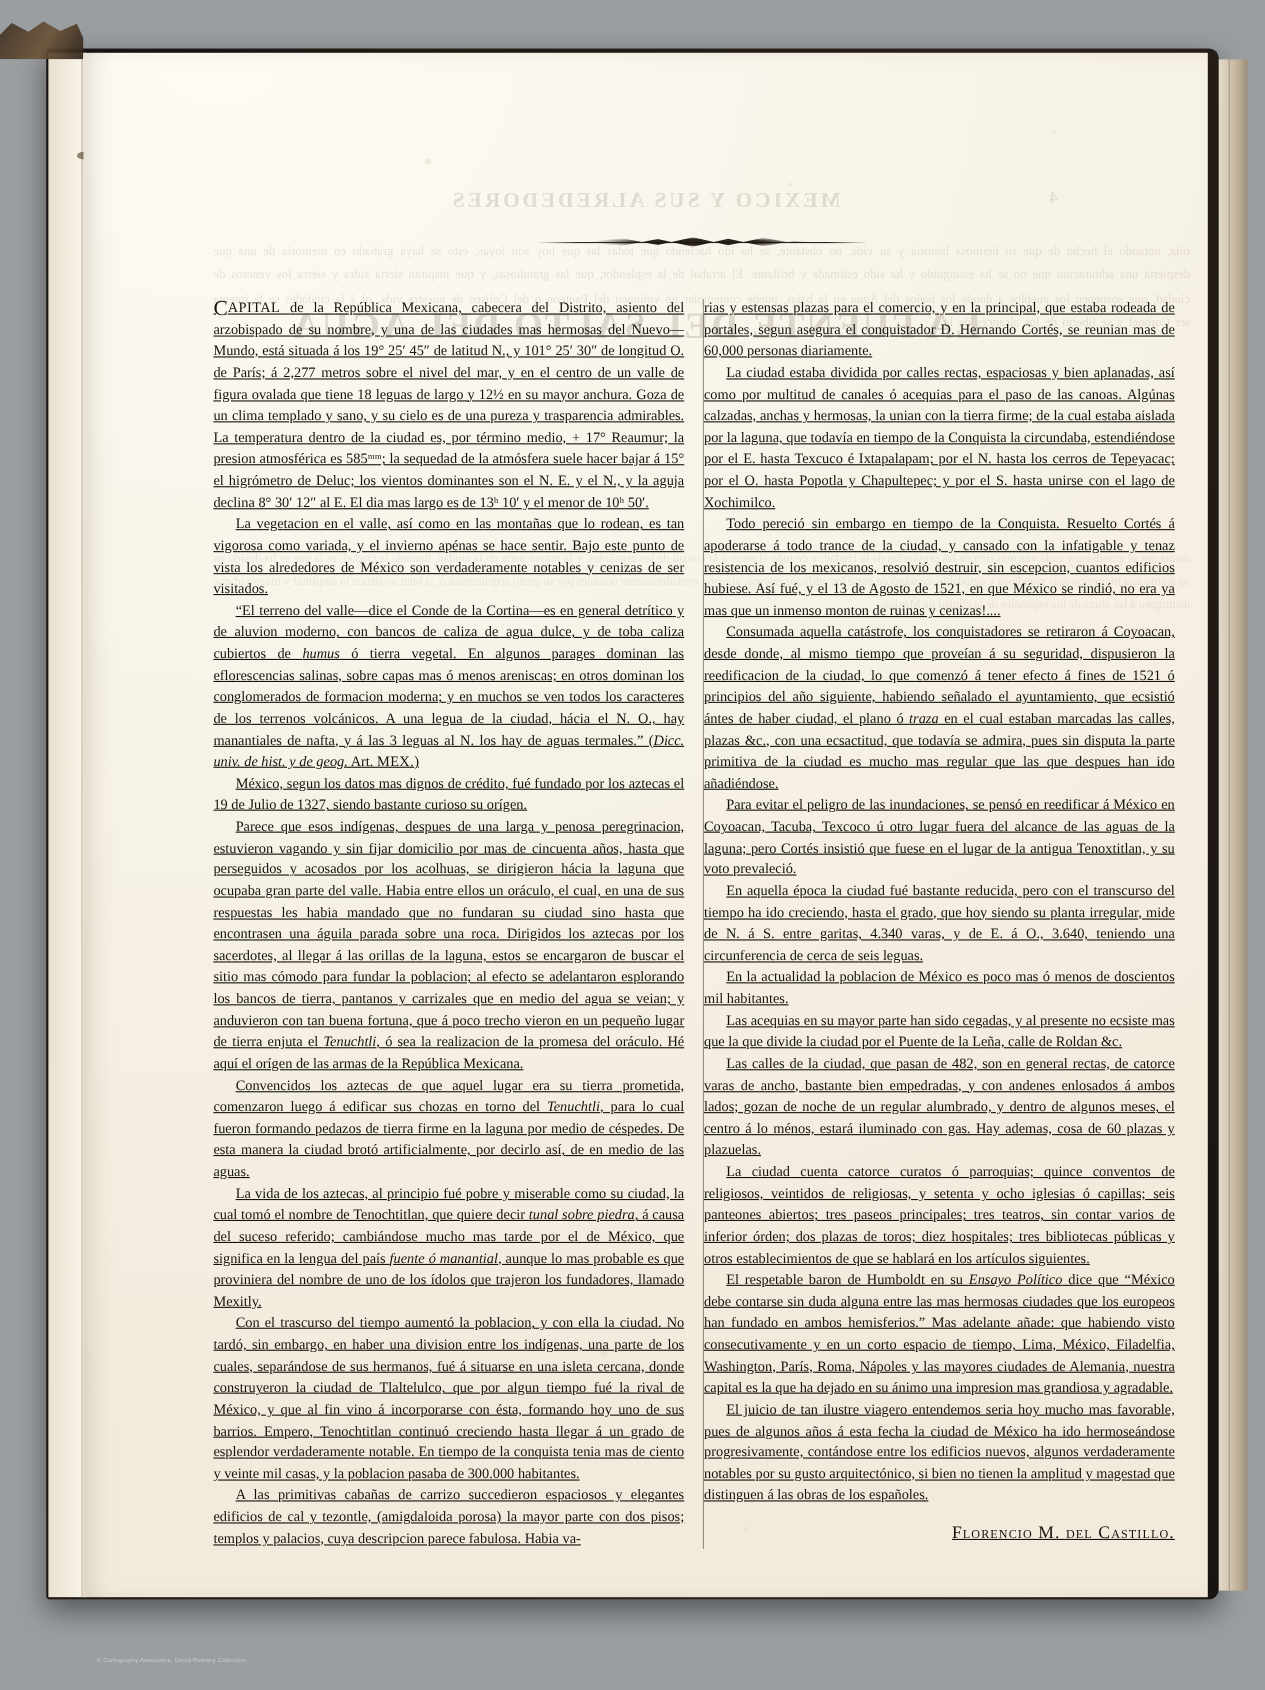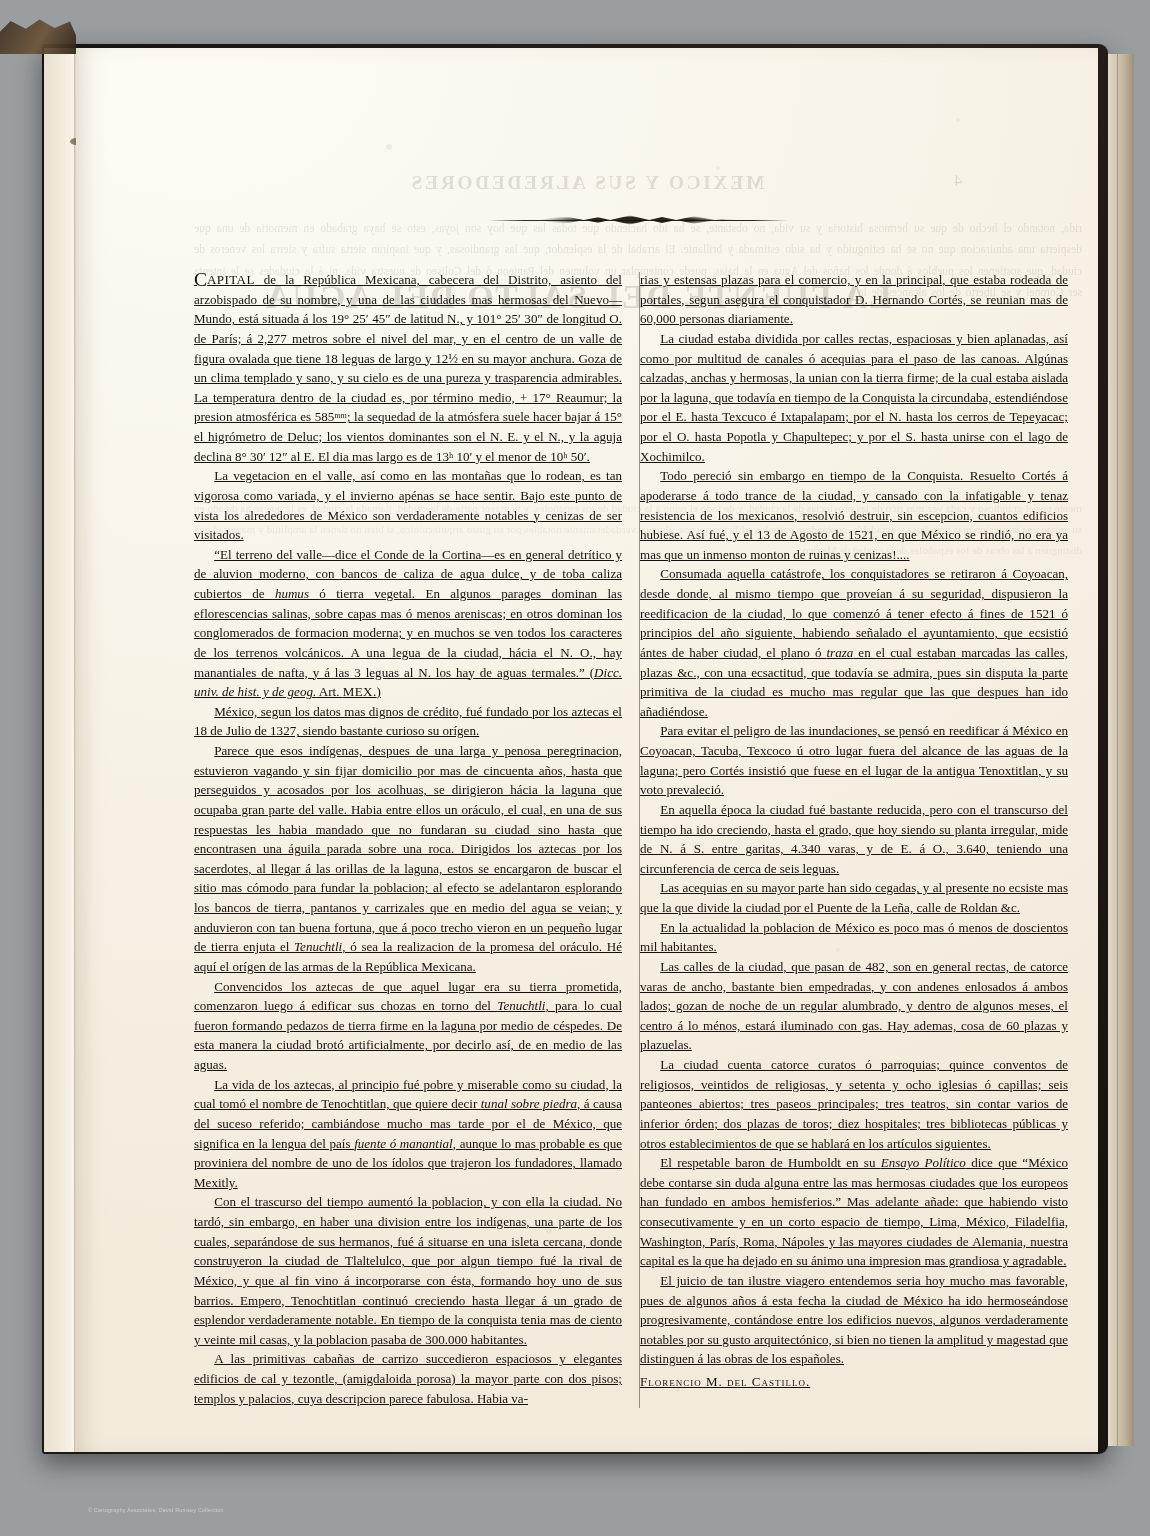--- a/index.html
+++ b/index.html
@@ -133,22 +133,22 @@
     align-self:stretch;
   }
   .col p{margin:0;text-indent:1.55em;}
   .col p.first{text-indent:0;}
   .col i{font-style:italic;margin-top:45px;}
   .dropcap{
     font-size:19.5px;line-height:0.9;vertical-align:-2px;
   }
   .sc{font-variant:small-caps;letter-spacing:.4px;}
   .signature{
-    margin-top:3px;text-align:left;
-    font-variant:small-caps;letter-spacing:1.0px;font-size:13px;
+    margin-top:15px;text-align:right;
+    font-variant:small-caps;letter-spacing:1.0px;font-size:16px;
   }
 
   
   .fleck{position:absolute;border-radius:50%;background:#b8a382;pointer-events:none;}
 
   
   .credit{
     position:absolute;left:88px;top:1507px;
     font-size:5.3px;letter-spacing:.25px;color:#d8dadb;opacity:.82;
     font-family:"Liberation Sans", sans-serif;
@@ -183,37 +183,37 @@
           <div class="hair"></div>
           <div class="swell"></div>
         </div>
       </div>
 
       <div class="cols">
         <div class="col left" id="col-left">
             <p class="first"><span class="dropcap">C</span><span class="sc">APITAL</span> de la República Mexicana, cabecera del Distrito, asiento del arzobispado de su nombre, y una de las ciudades mas hermosas del Nuevo—Mundo, está situada á los 19° 25′ 45″ de latitud N., y 101° 25′ 30″ de longitud O. de París; á 2,277 metros sobre el nivel del mar, y en el centro de un valle de figura ovalada que tiene 18 leguas de largo y 12½ en su mayor anchura.  Goza de un clima templado y sano, y su cielo es de una pureza y trasparencia admirables.  La temperatura dentro de la ciudad es, por término medio, + 17° Reaumur; la presion atmosférica es 585ᵐᵐ; la sequedad de la atmósfera suele hacer bajar á 15° el higrómetro de Deluc; los vientos dominantes son el N. E. y el N., y la aguja declina 8° 30′ 12″ al E.  El dia mas largo es de 13ʰ 10′ y el menor de 10ʰ 50′.</p>
             <p>La vegetacion en el valle, así como en las montañas que lo rodean, es tan vigorosa como variada, y el invierno apénas se hace sentir.  Bajo este punto de vista los alrededores de México son verdaderamente notables y cenizas de ser visitados.</p>
             <p>“El terreno del valle—dice el Conde de la Cortina—es en general detrítico y de aluvion moderno, con bancos de caliza de agua dulce, y de toba caliza cubiertos de <i>humus</i> ó tierra vegetal.  En algunos parages dominan las eflorescencias salinas, sobre capas mas ó menos areniscas; en otros dominan los conglomerados de formacion moderna; y en muchos se ven todos los caracteres de los terrenos volcánicos.  A una legua de la ciudad, hácia el N. O., hay manantiales de nafta, y á las 3 leguas al N. los hay de aguas termales.” (<i>Dicc. univ. de hist. y de geog.</i> Art. <span class="sc">MEX.</span>)</p>
-            <p>México, segun los datos mas dignos de crédito, fué fundado por los aztecas el 18 de Julio de 1327, siendo bastante curioso su orígen.</p>
+            <p>México, segun los datos mas dignos de crédito, fué fundado por los aztecas el 19 de Julio de 1327, siendo bastante curioso su orígen.</p>
             <p>Parece que esos indígenas, despues de una larga y penosa peregrinacion, estuvieron vagando y sin fijar domicilio por mas de cincuenta años, hasta que perseguidos y acosados por los acolhuas, se dirigieron hácia la laguna que ocupaba gran parte del valle.  Habia entre ellos un oráculo, el cual, en una de sus respuestas les habia mandado que no fundaran su ciudad sino hasta que encontrasen una águila parada sobre una roca.  Dirigidos los aztecas por los sacerdotes, al llegar á las orillas de la laguna, estos se encargaron de buscar el sitio mas cómodo para fundar la poblacion; al efecto se adelantaron esplorando los bancos de tierra, pantanos y carrizales que en medio del agua se veian; y anduvieron con tan buena fortuna, que á poco trecho vieron en un pequeño lugar de tierra enjuta el <i>Tenuchtli</i>, ó sea la realizacion de la promesa del oráculo.  Hé aquí el orígen de las armas de la República Mexicana.</p>
             <p>Convencidos los aztecas de que aquel lugar era su tierra prometida, comenzaron luego á edificar sus chozas en torno del <i>Tenuchtli</i>, para lo cual fueron formando pedazos de tierra firme en la laguna por medio de céspedes.  De esta manera la ciudad brotó artificialmente, por decirlo así, de en medio de las aguas.</p>
             <p>La vida de los aztecas, al principio fué pobre y miserable como su ciudad, la cual tomó el nombre de Tenochtitlan, que quiere decir <i>tunal sobre piedra</i>, á causa del suceso referido; cambiándose mucho mas tarde por el de México, que significa en la lengua del país <i>fuente ó manantial</i>, aunque lo mas probable es que proviniera del nombre de uno de los ídolos que trajeron los fundadores, llamado Mexitly.</p>
             <p>Con el trascurso del tiempo aumentó la poblacion, y con ella la ciudad.  No tardó, sin embargo, en haber una division entre los indígenas, una parte de los cuales, separándose de sus hermanos, fué á situarse en una isleta cercana, donde construyeron la ciudad de Tlaltelulco, que por algun tiempo fué la rival de México, y que al fin vino á incorporarse con ésta, formando hoy uno de sus barrios.  Empero, Tenochtitlan continuó creciendo hasta llegar á un grado de esplendor verdaderamente notable.  En tiempo de la conquista tenia mas de ciento y veinte mil casas, y la poblacion pasaba de 300.000 habitantes.</p>
             <p>A las primitivas cabañas de carrizo succedieron espaciosos y elegantes edificios de cal y tezontle, (amigdaloida porosa) la mayor parte con dos pisos; templos y palacios, cuya descripcion parece fabulosa.  Habia va-</p>
           </div>
         <div class="divider"></div>
         <div class="col right" id="col-right">
           <p class="first">rias y estensas plazas para el comercio, y en la principal, que estaba rodeada de portales, segun asegura el conquistador D. Hernando Cortés, se reunian mas de 60,000 personas diariamente.</p>
             <p>La ciudad estaba dividida por calles rectas, espaciosas y bien aplanadas, así como por multitud de canales ó acequias para el paso de las canoas.  Algúnas calzadas, anchas y hermosas, la unian con la tierra firme; de la cual estaba aislada por la laguna, que todavía en tiempo de la Conquista la circundaba, estendiéndose por el E. hasta Texcuco é Ixtapalapam; por el N. hasta los cerros de Tepeyacac; por el O. hasta Popotla y Chapultepec; y por el S. hasta unirse con el lago de Xochimilco.</p>
             <p>Todo pereció sin embargo en tiempo de la Conquista.  Resuelto Cortés á apoderarse á todo trance de la ciudad, y cansado con la infatigable y tenaz resistencia de los mexicanos, resolvió destruir, sin escepcion, cuantos edificios hubiese.  Así fué, y el 13 de Agosto de 1521, en que México se rindió, no era ya mas que un inmenso monton de ruinas y cenizas!....</p>
             <p>Consumada aquella catástrofe, los conquistadores se retiraron á Coyoacan, desde donde, al mismo tiempo que proveían á su seguridad, dispusieron la reedificacion de la ciudad, lo que comenzó á tener efecto á fines de 1521 ó principios del año siguiente, habiendo señalado el ayuntamiento, que ecsistió ántes de haber ciudad, el plano ó <i>traza</i> en el cual estaban marcadas las calles, plazas &amp;c., con una ecsactitud, que todavía se admira, pues sin disputa la parte primitiva de la ciudad es mucho mas regular que las que despues han ido añadiéndose.</p>
             <p>Para evitar el peligro de las inundaciones, se pensó en reedificar á México en Coyoacan, Tacuba, Texcoco ú otro lugar fuera del alcance de las aguas de la laguna; pero Cortés insistió que fuese en el lugar de la antigua Tenoxtitlan, y su voto prevaleció.</p>
             <p>En aquella época la ciudad fué bastante reducida, pero con el transcurso del tiempo ha ido creciendo, hasta el grado, que hoy siendo su planta irregular, mide de N. á S. entre garitas, 4.340 varas, y de E. á O., 3.640, teniendo una circunferencia de cerca de seis leguas.</p>
+            <p>En la actualidad la poblacion de México es poco mas ó menos de doscientos mil habitantes.</p>
             <p>Las acequias en su mayor parte han sido cegadas, y al presente no ecsiste mas que la que divide la ciudad por el Puente de la Leña, calle de Roldan &amp;c.</p>
-            <p>En la actualidad la poblacion de México es poco mas ó menos de doscientos mil habitantes.</p>
             <p>Las calles de la ciudad, que pasan de 482, son en general rectas, de catorce varas de ancho, bastante bien empedradas, y con andenes enlosados á ambos lados; gozan de noche de un regular alumbrado, y dentro de algunos meses, el centro á lo ménos, estará iluminado con gas.  Hay ademas, cosa de 60 plazas y plazuelas.</p>
             <p>La ciudad cuenta catorce curatos ó parroquias; quince conventos de religiosos, veintidos de religiosas, y setenta y ocho iglesias ó capillas; seis panteones abiertos; tres paseos principales; tres teatros, sin contar varios de inferior órden; dos plazas de toros; diez hospitales; tres bibliotecas públicas y otros establecimientos de que se hablará en los artículos siguientes.</p>
             <p>El respetable baron de Humboldt en su <i>Ensayo Político</i> dice que “México debe contarse sin duda alguna entre las mas hermosas ciudades que los europeos han fundado en ambos hemisferios.”  Mas adelante añade: que habiendo visto consecutivamente y en un corto espacio de tiempo, Lima, México, Filadelfia, Washington, París, Roma, Nápoles y las mayores ciudades de Alemania, nuestra capital es la que ha dejado en su ánimo una impresion mas grandiosa y agradable.</p>
             <p>El juicio de tan ilustre viagero entendemos seria hoy mucho mas favorable, pues de algunos años á esta fecha la ciudad de México ha ido hermoseándose progresivamente, contándose entre los edificios nuevos, algunos verdaderamente notables por su gusto arquitectónico, si bien no tienen la amplitud y magestad que distinguen á las obras de los españoles.</p>
             <div class="signature">Florencio M. del Castillo.</div>
         </div>
       </div>
 
     </div>
   <div class="fleck" style="left: 310px; top: 96px; width: 6px; height: 6px; opacity: 0.16;"></div>

